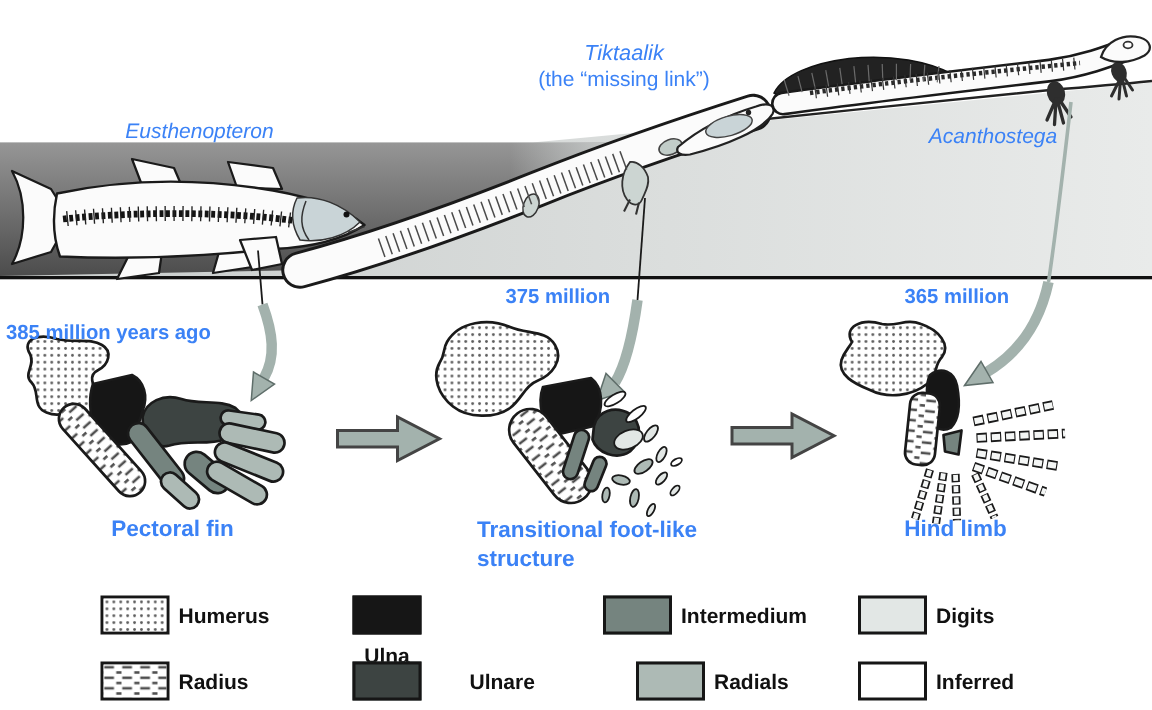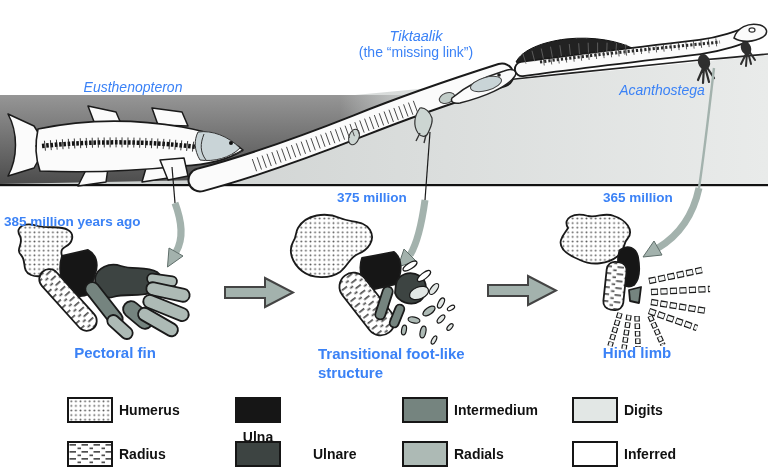--- a/index.html
+++ b/index.html
@@ -325,21 +325,21 @@
     <div class="legend-label">Ulna</div>
   </div>
   <div class="legend-item" style="left:235px;top:441px;gap:32px;">
     <div class="swatch" style="background: rgb(61, 68, 66);"></div>
     <div class="legend-label">Ulnare</div>
   </div>
   <div class="legend-item" style="left:402px;top:397px;">
     <div class="swatch" style="background: rgb(117, 132, 127);"></div>
     <div class="legend-label">Intermedium</div>
   </div>
-  <div class="legend-item" style="left:402px;top:441px;">
+  <div class="legend-item" style="left:424px;top:441px;">
     <div class="swatch" style="background: rgb(173, 186, 181);"></div>
     <div class="legend-label">Radials</div>
   </div>
   <div class="legend-item" style="left:572px;top:397px;">
     <div class="swatch" style="background: rgb(226, 231, 229);"></div>
     <div class="legend-label">Digits</div>
   </div>
   <div class="legend-item" style="left:572px;top:441px;">
     <div class="swatch" style="background: rgb(255, 255, 255);"></div>
     <div class="legend-label">Inferred</div>

